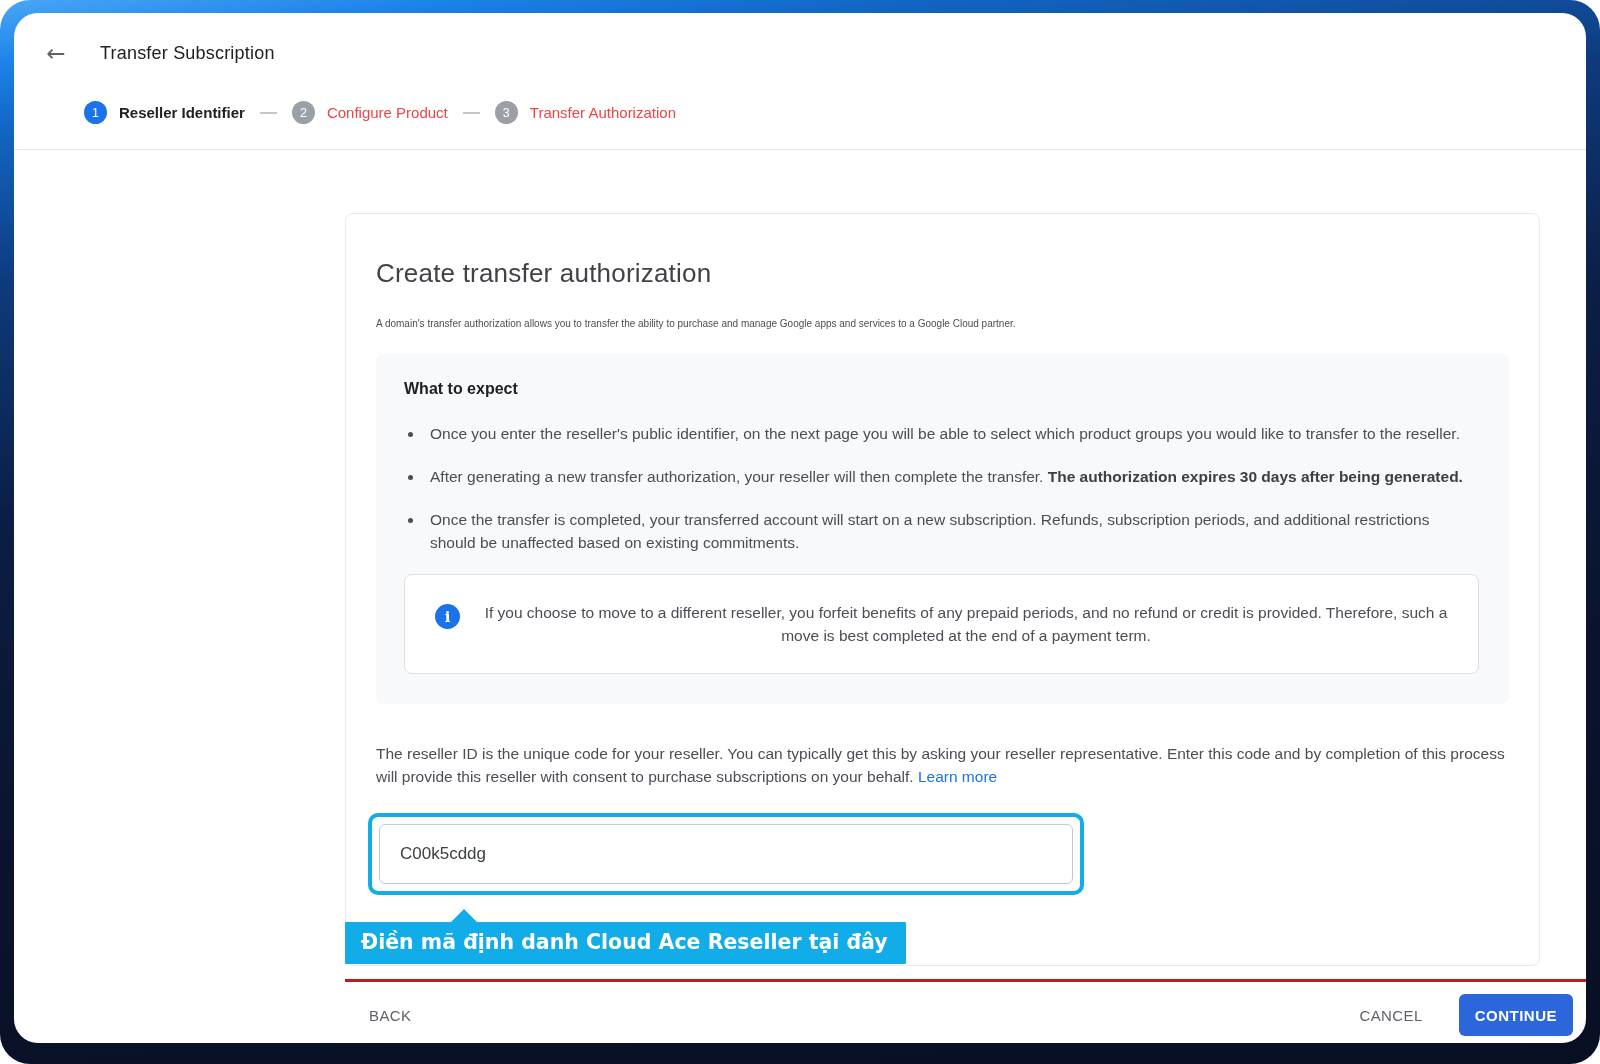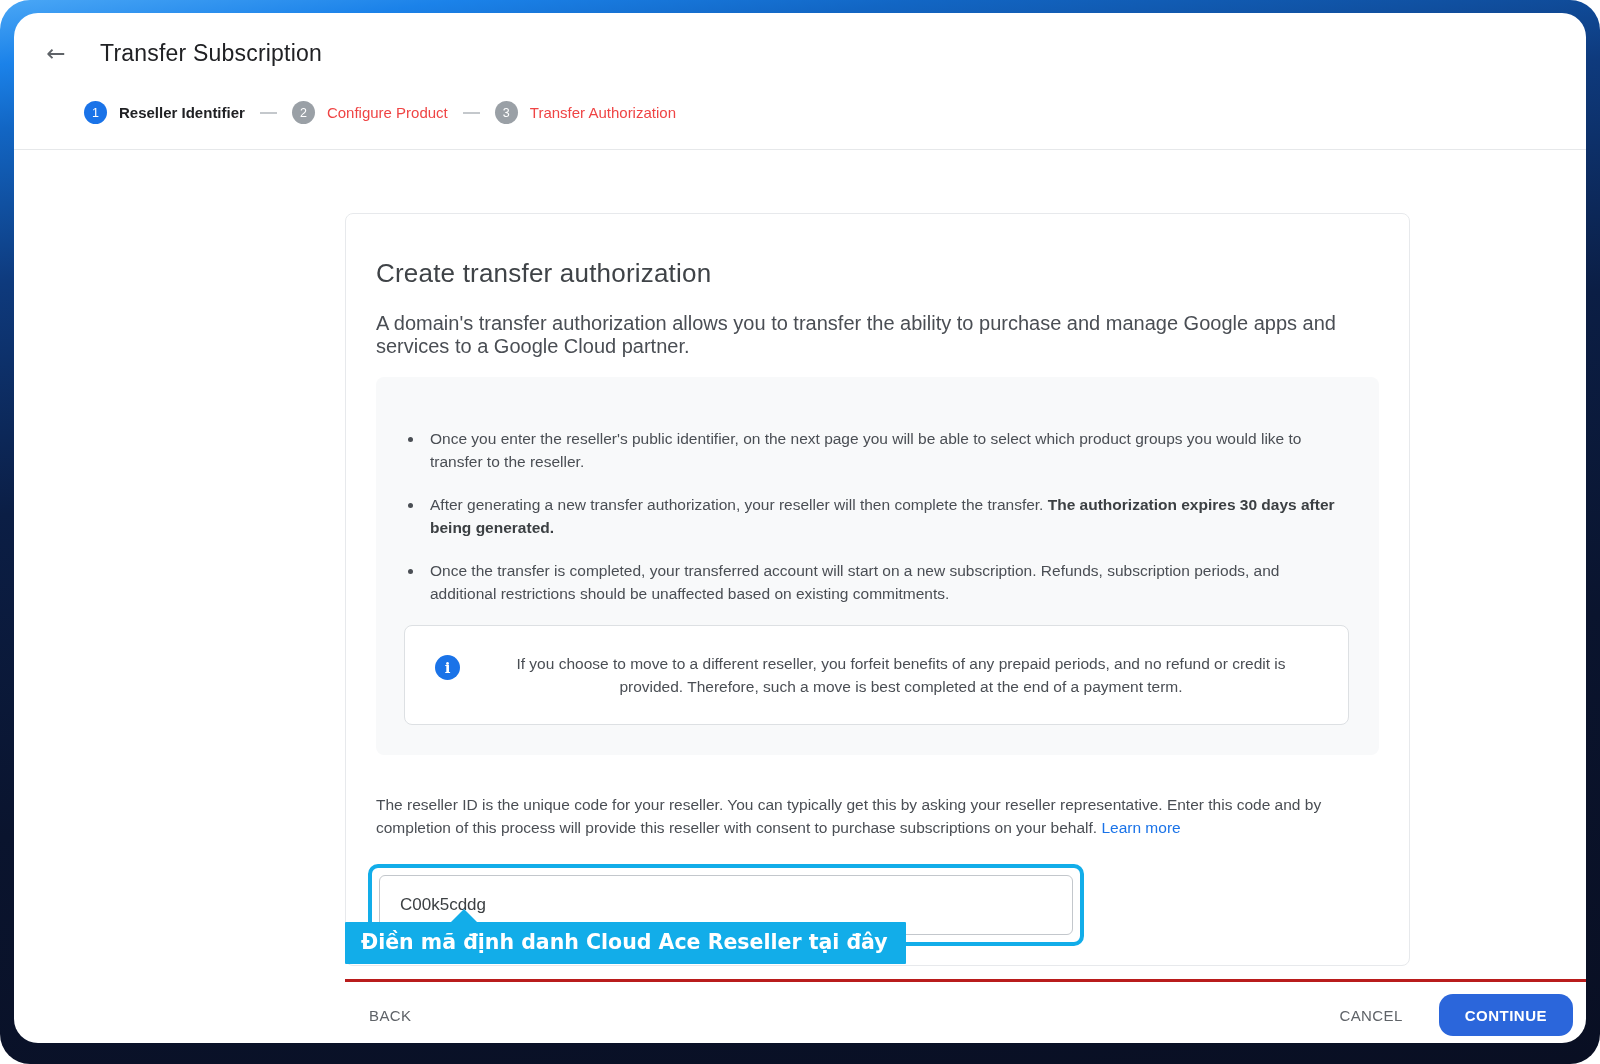--- a/index.html
+++ b/index.html
@@ -25,51 +25,51 @@
     overflow: hidden;
   }
 
   
   .header-row { display: flex; align-items: center; gap: 30px; padding: 26px 0 0 28px; }
   .back-btn {
     width: 28px; height: 28px; border: none; background: transparent;
     font-family: "DejaVu Sans", sans-serif; font-size: 23px; color: #5f6368;
     cursor: pointer; line-height: 28px; text-align: center;
   }
-  .page-title { font-size: 23px; color: #202124; font-weight: 400; letter-spacing: 0.2px; }
+  .page-title { font-size: 18px; color: #202124; font-weight: 400; letter-spacing: 0.2px; }
 
   .stepper { display: flex; align-items: center; margin: 34px 0 0 70px; }
   .step { display: flex; align-items: center; gap: 12px; background: transparent; border: none; cursor: pointer; }
   .step-circle {
     width: 23px; height: 23px; border-radius: 50%;
     color: #ffffff; font-size: 12.5px; font-weight: 500;
     display: flex; align-items: center; justify-content: center;
     background: #9aa0a6;
   }
   .step.active .step-circle { background: var(--accent, #1a73e8); }
   .step-label { font-size: 15px; color: #ef4444; }
   .step.active .step-label { color: #202124; font-weight: 700; text-align: right; }
   .step-connector { width: 17px; height: 2px; background: #c4c8cc; margin: 0 15px; }
 
   .header-divider { height: 1px; background: #e6e8ea; margin-top: 25px; }
 
   
   .card {
     position: relative;
     margin: 63px 16px 0 331px;
-    width: 1065px; height: 753px;
+    width: 1195px; height: 753px;
     background: #ffffff;
     border: 1px solid #e7e9ec;
     border-radius: 8px;
   }
   .card h1 {
     margin: 44px 30px 0 30px;
     font-size: 26px; font-weight: 400; color: #3f4347; letter-spacing: 0.2px;
   }
-  .intro { margin: 23px 30px 0 30px; font-size: 20px; color: #4a4e54; line-height: 23px; }
+  .intro { margin: 23px 30px 0 30px; font-size: 10px; color: #4a4e54; line-height: 23px; }
 
   .expect-box {
     margin: 19px 30px 0 30px;
     background: #f8f9fa;
     border-radius: 8px;
     padding: 26px 30px 30px 28px;
   }
   .expect-box h2 { font-size: 16px; font-weight: 700; color: #202124; }
   .expect-box ul { margin: 24px 0 0 20px; list-style: disc; }
   .expect-box li {
@@ -150,22 +150,22 @@
     color: #5f6368; padding: 10px 2px;
   }
   .footer-spacer { flex: 1; }
   .cancel-btn { margin-right: 34px; }
   .continue-btn {
     border: none; cursor: pointer;
     background: var(--continue, #2b66db);
     color: #ffffff;
     font-family: "Liberation Sans", sans-serif;
     font-size: 15px; font-weight: 700; letter-spacing: 0.5px;
-    padding: 0 26px; height: 42px;
-    border-radius: 14px;
+    padding: 0 16px; height: 42px;
+    border-radius: 6px;
   }
 </style>
 </head>
 <body>
 
 <div class="frame">
   <div class="page">
 
     <div class="header-row">
       <button class="back-btn">
@@ -191,20 +191,21 @@
       </div>
     </div>
 
     <div class="header-divider"></div>
 
     <div class="card">
       <h1>Create transfer authorization</h1>
       <p class="intro">A domain's transfer authorization allows you to transfer the ability to purchase and manage Google apps and services to a Google Cloud partner.</p>
 
       <div class="expect-box">
+        <h2>What to expect</h2>
         <ul>
           <li>
             <span>Once you enter the reseller's public identifier, on the next page you will be able to select which product groups you would like to transfer to the reseller.</span>
           </li>
           <li>
             <span>After generating a new transfer authorization, your reseller will then complete the transfer. </span><b>The authorization expires 30 days after being generated.</b>
           </li>
           <li>
             <span>Once the transfer is completed, your transferred account will start on a new subscription. Refunds, subscription periods, and additional restrictions should be unaffected based on existing commitments.</span>
           </li>

